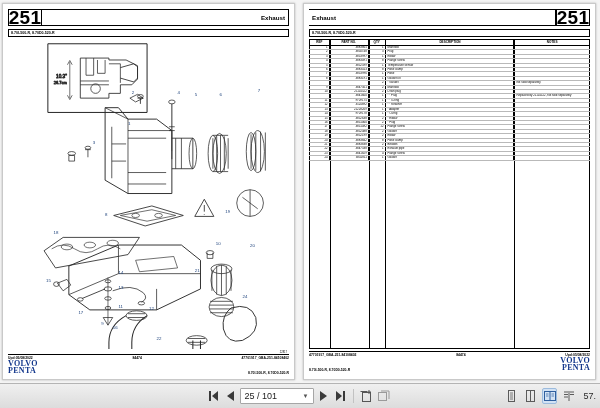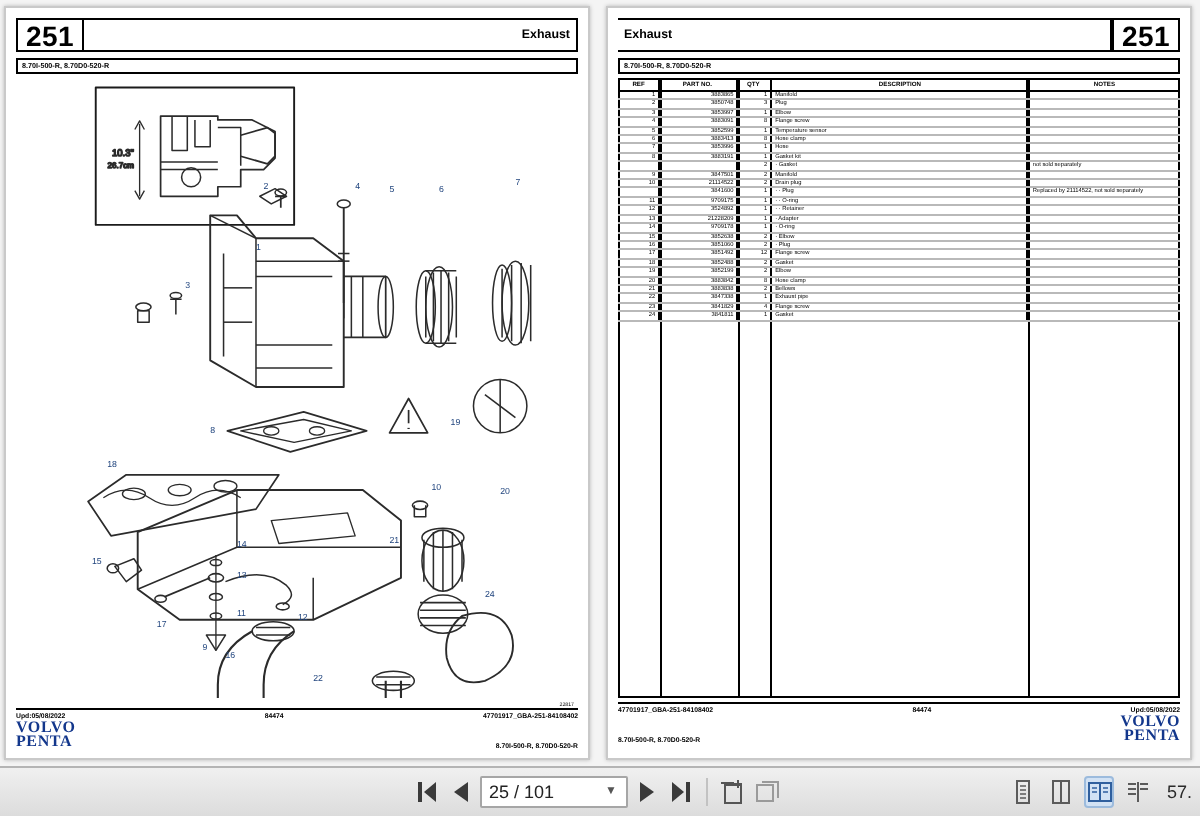--- a/index.html
+++ b/index.html
@@ -26,21 +26,21 @@
   .page-left  { left: 2px;   width: 293px; }
   .page-right { left: 303px; width: 293px; }
 
   .page-inner { position: absolute; left: 5px; right: 5px; top: 5px; bottom: 4px; }
 
   
   .hdr { display: flex; height: 17px; }
   .hdr-num {
     border: 1px solid #000; width: 34px;
     display: flex; align-items: center; justify-content: center;
-    font-size: 14px; font-weight: bold; letter-spacing: .2px;
+    font-size: 19px; font-weight: bold; letter-spacing: .2px;
   }
   .hdr-title {
     border: 1px solid #000; border-left: none; flex: 1;
     display: flex; align-items: center;
     font-size: 6.2px; font-weight: bold; padding: 0 3px;
   }
   .hdr-title.right-al { justify-content: flex-end; }
   .hdr-title.left-al  { justify-content: flex-start; }
 
   .subhdr {

